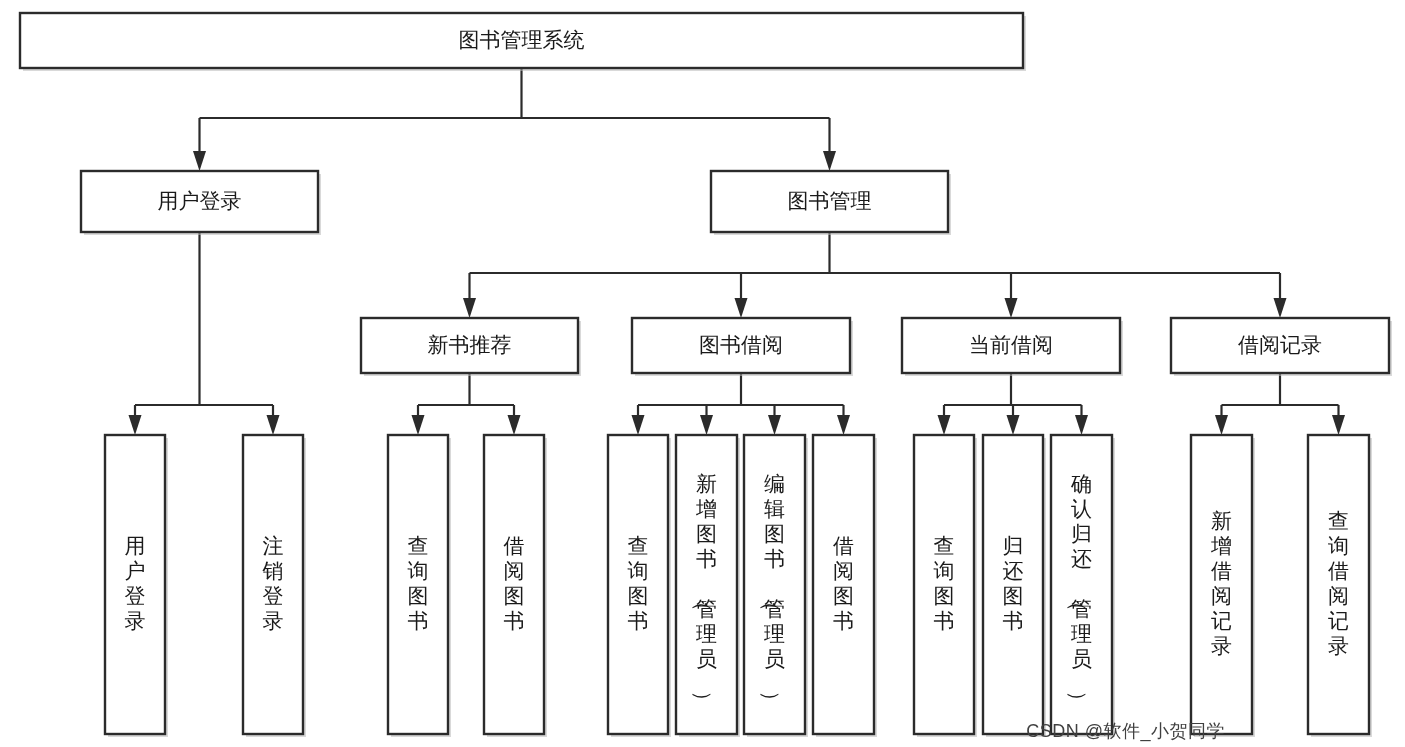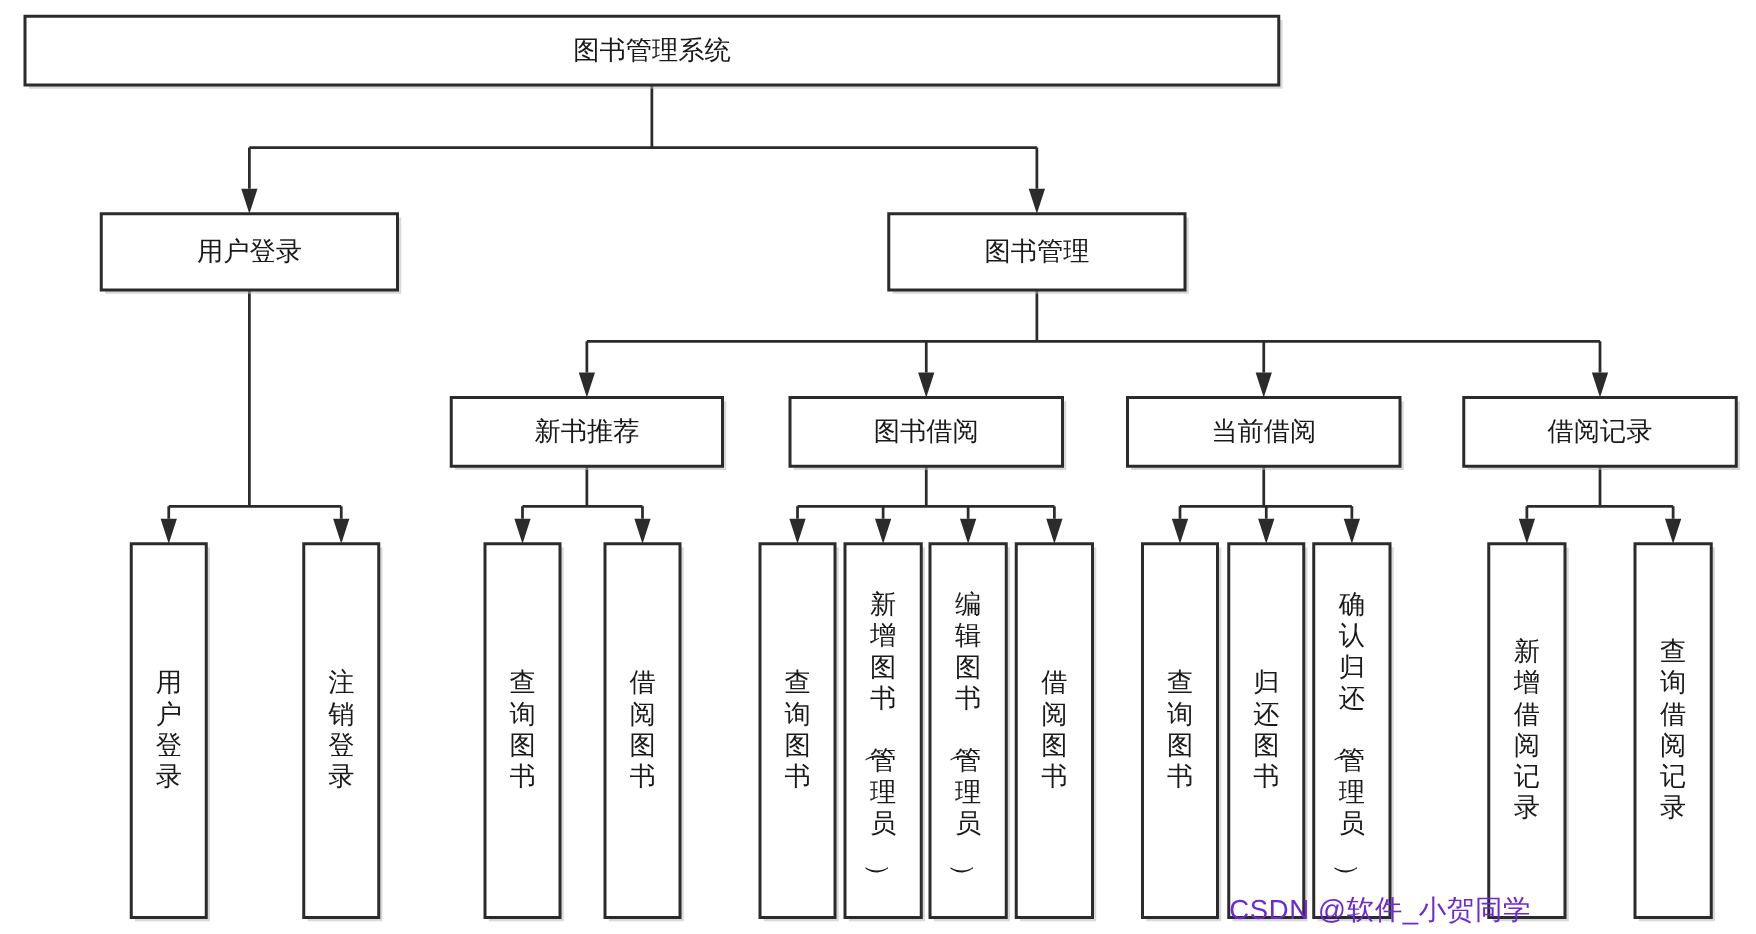--- a/index.html
+++ b/index.html
@@ -57,22 +57,22 @@
   .node-label-v {
     fill: #1a1a1a;
     font-family: "Liberation Sans", "DejaVu Sans", sans-serif;
     font-size: 21px;
     text-anchor: middle;
   }
   .watermark-text {
     position: absolute;
     right: 8px;
     bottom: 4px;
-    color: #6d28d9;
-    font-size: 22px;
+    color: #404040;
+    font-size: 18px;
     font-family: "Liberation Sans", "DejaVu Sans", sans-serif;
     white-space: nowrap;
     letter-spacing: 0.5px;
     user-select: none;
   }
 </style>
 </head>
 <body>
 
 <div id="diagram-root">

